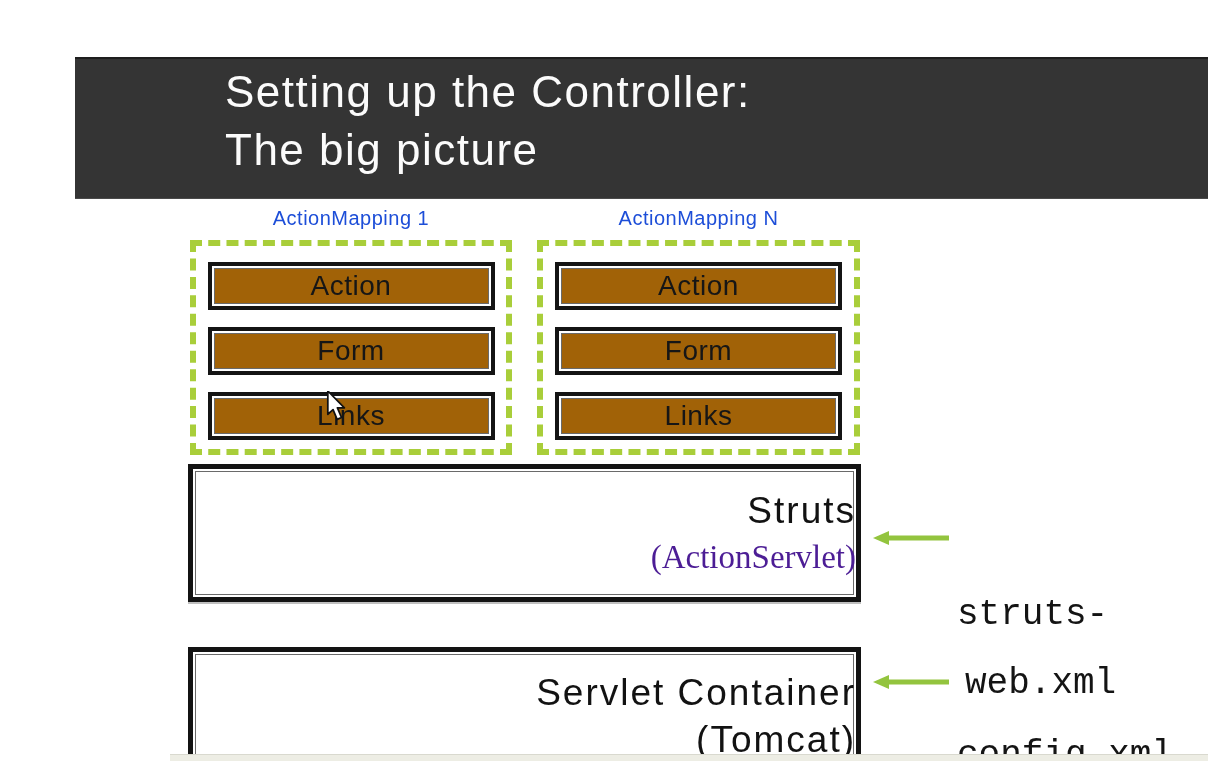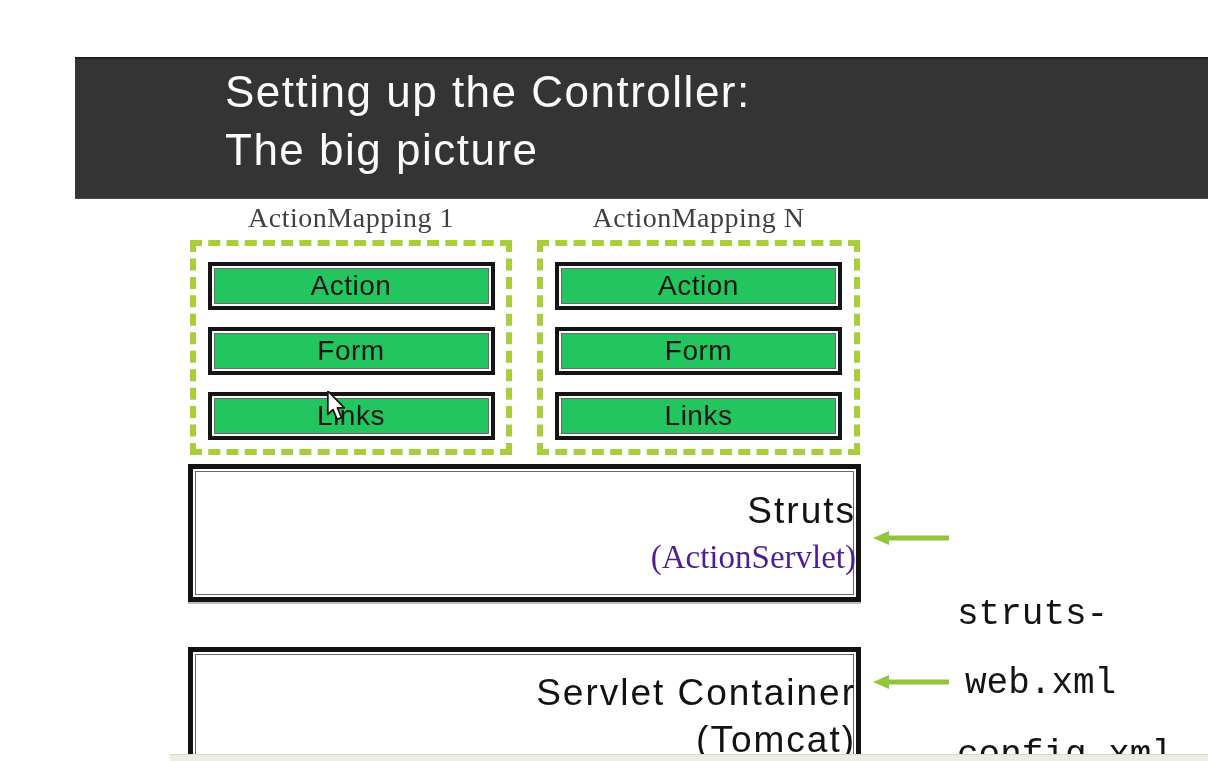--- a/index.html
+++ b/index.html
@@ -26,44 +26,43 @@
     font-size: 44px; font-weight: 300;
     letter-spacing: 1.5px;
     line-height: 58px;
     white-space: nowrap;
   }
 
   
   .am-label {
     height: 34px;
     display: flex; align-items: center; justify-content: center;
-    font-size: 28px; color: #404040;
+    font-size: 20px; color: #1d4ed8;
     letter-spacing: 0.5px;
     white-space: nowrap;
-    font-family: Liberation Serif, serif;
   }
   .am-label-1 { left: 190px; top: 201px; width: 322px; }
   .am-label-2 { left: 537px; top: 201px; width: 323px; }
 
   
   .am-group {
     top: 240px; height: 215px;
     border: 6px dashed #a9ce3a;
     display: flex; flex-direction: column;
     align-items: center;
     padding-top: 16px;
     gap: 17px;
     background: transparent;
   }
   .am-group-1 { left: 190px; width: 322px; }
   .am-group-2 { left: 537px; width: 323px; }
 
   .inner-box {
     width: 287px; height: 48px;
-    background: #22c55e;
+    background: #a16207;
     border: 4px solid #141414;
     box-shadow: inset 0 0 0 2px #ffffff, inset 0 0 0 3px #6a6a6a;
     display: flex; align-items: center; justify-content: center;
     font-size: 28px; color: #161616;
     letter-spacing: 0.5px;
   }
 
   
   .big-box {
     left: 188px; width: 673px; height: 138px;

